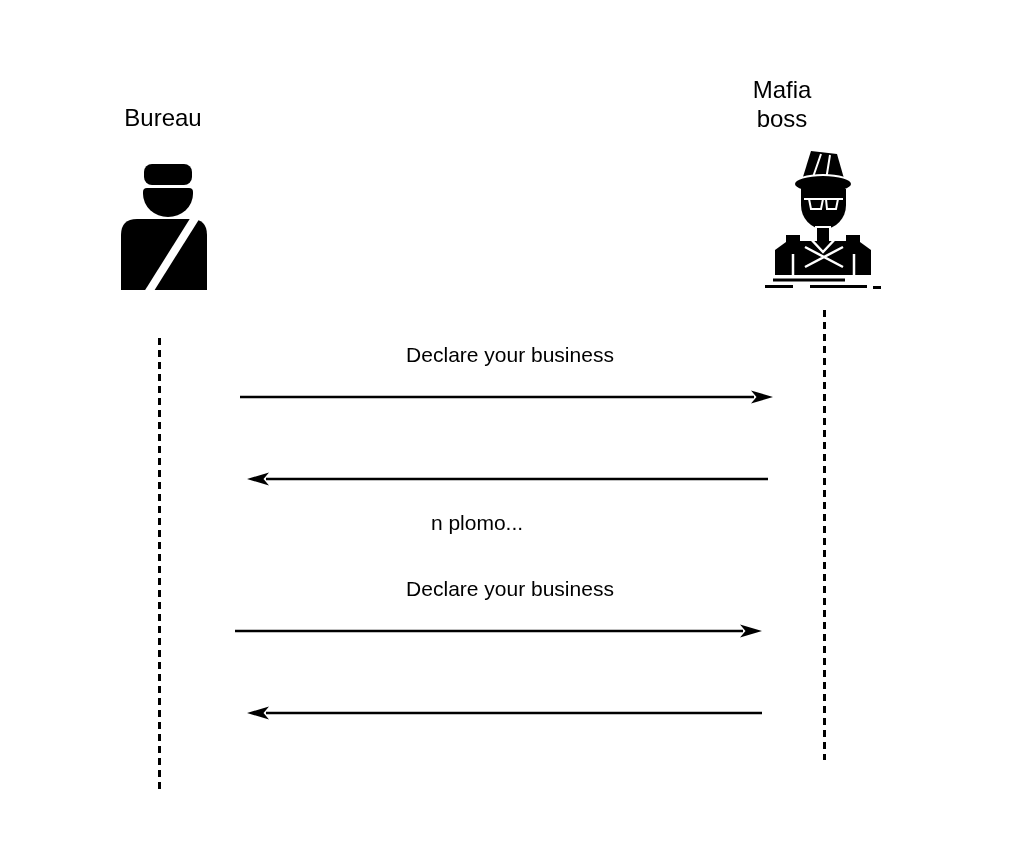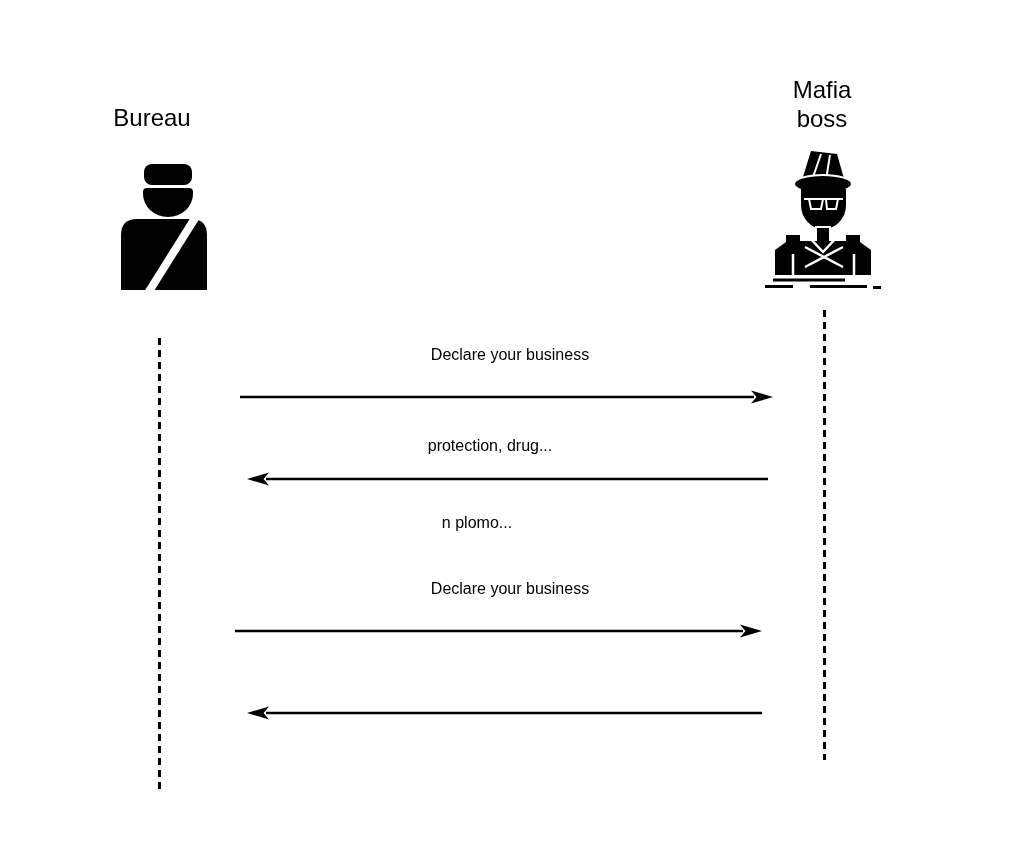--- a/index.html
+++ b/index.html
@@ -13,39 +13,39 @@
     color: #000000;
   }
   .actor-name {
     position: absolute;
     transform: translateX(-50%);
     font-size: 24px;
     line-height: 29px;
     text-align: center;
     white-space: pre-line;
   }
-  .actor-name.left  { left: 152px; top: 103px; }
-  .actor-name.right { left: 822px; top: 75px;  }
+  .actor-name.left  { left: 163px; top: 103px; }
+  .actor-name.right { left: 782px; top: 75px;  }
 
   .icon { position: absolute; }
   .icon.bureau { left: 120px; top: 162px; }
   .icon.mafia  { left: 765px; top: 148px; }
 
   .lifeline {
     position: absolute;
     width: 3px;
     background: repeating-linear-gradient(to bottom, #000 0 7px, transparent 7px 12px);
   }
   .lifeline.left  { left: 158px; top: 338px; height: 452px; }
   .lifeline.right { left: 823px; top: 310px; height: 450px; }
 
   .msg-label {
     position: absolute;
     transform: translate(-50%, -50%);
-    font-size: 16px;
+    font-size: 21px;
     white-space: nowrap;
     text-align: center;
   }
   .arrow { position: absolute; display: block; }
   .arrow line { stroke: #000; stroke-width: 2.6; }
   .arrow path { fill: #000; stroke: none; }
 
   .ink  { fill: #000; }
   .cut  { stroke: #fff; fill: none; }
 </style>
@@ -83,21 +83,20 @@
 
   <div class="lifeline left"></div>
   <div class="lifeline right"></div>
 
   <div class="msg-label" style="left:510px; top:355px">Declare your business</div>
   <svg class="arrow" style="left:240px; top:389px" width="533" height="16" viewBox="0 0 533 16">
     <line x1="0" y1="8" x2="514" y2="8"></line>
     <path d="M533,8 L511,1.5 L516.5,8 L511,14.5 Z"></path>
   </svg>
 
-  <div class="msg-label" style="left:490px; top:446px">protection, drug...</div>
   <svg class="arrow" style="left:247px; top:471px" width="521" height="16" viewBox="0 0 521 16">
     <line x1="19" y1="8" x2="521" y2="8"></line>
     <path d="M0,8 L22,1.5 L16.5,8 L22,14.5 Z"></path>
   </svg>
 
   <div class="msg-label" style="left:477px; top:523px">n plomo...</div>
 
   <div class="msg-label" style="left:510px; top:589px">Declare your business</div>
   <svg class="arrow" style="left:235px; top:623px" width="527" height="16" viewBox="0 0 527 16">
     <line x1="0" y1="8" x2="508" y2="8"></line>

